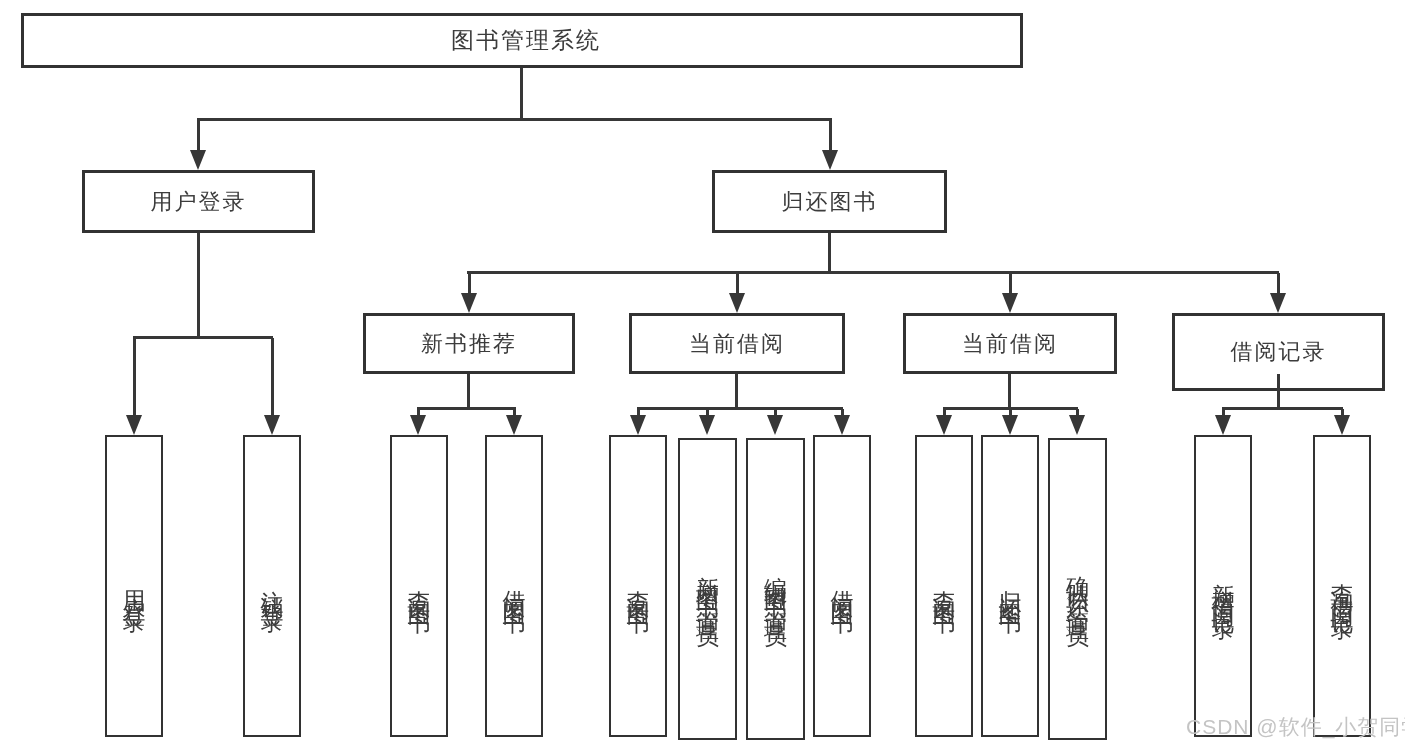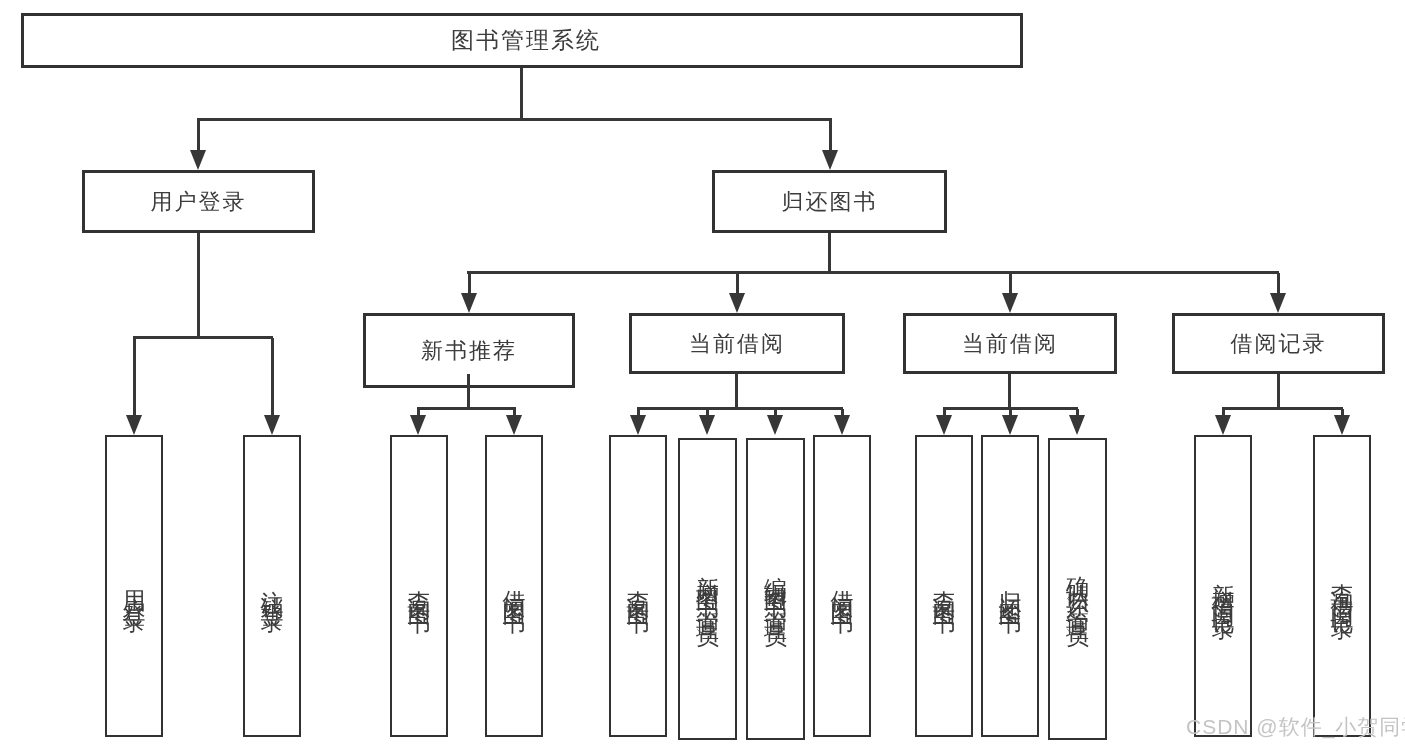--- a/index.html
+++ b/index.html
@@ -128,24 +128,24 @@
     </div>
   <div class="arrow" style="left:1002px; top:273px; height:40px;">
       <span class="stem"></span>
       <span class="head"></span>
     </div>
   <div class="arrow" style="left:1270px; top:273px; height:40px;">
       <span class="stem"></span>
       <span class="head"></span>
     </div>
 
-  <div class="node h-label" style="left:363px; top:313px; width:212px; height:75px;">新书推荐</div>
+  <div class="node h-label" style="left:363px; top:313px; width:212px; height:61px;">新书推荐</div>
   <div class="node h-label" style="left:629px; top:313px; width:216px; height:61px;">当前借阅</div>
   <div class="node h-label" style="left:903px; top:313px; width:214px; height:61px;text-align:center;">当前借阅</div>
-  <div class="node h-label" style="left:1172px; top:313px; width:213px; height:61px;">借阅记录</div>
+  <div class="node h-label" style="left:1172px; top:313px; width:213px; height:78px;">借阅记录</div>
 
   <div class="line" style="left:467px; top:374px; width:3px; height:33px;"></div>
   <div class="line" style="left:417px; top:407px; width:99px; height:3px;"></div>
   <div class="arrow" style="left:410px; top:409px; height:26px;">
       <span class="stem"></span>
       <span class="head"></span>
     </div>
   <div class="arrow" style="left:506px; top:409px; height:26px;">
       <span class="stem"></span>
       <span class="head"></span>

